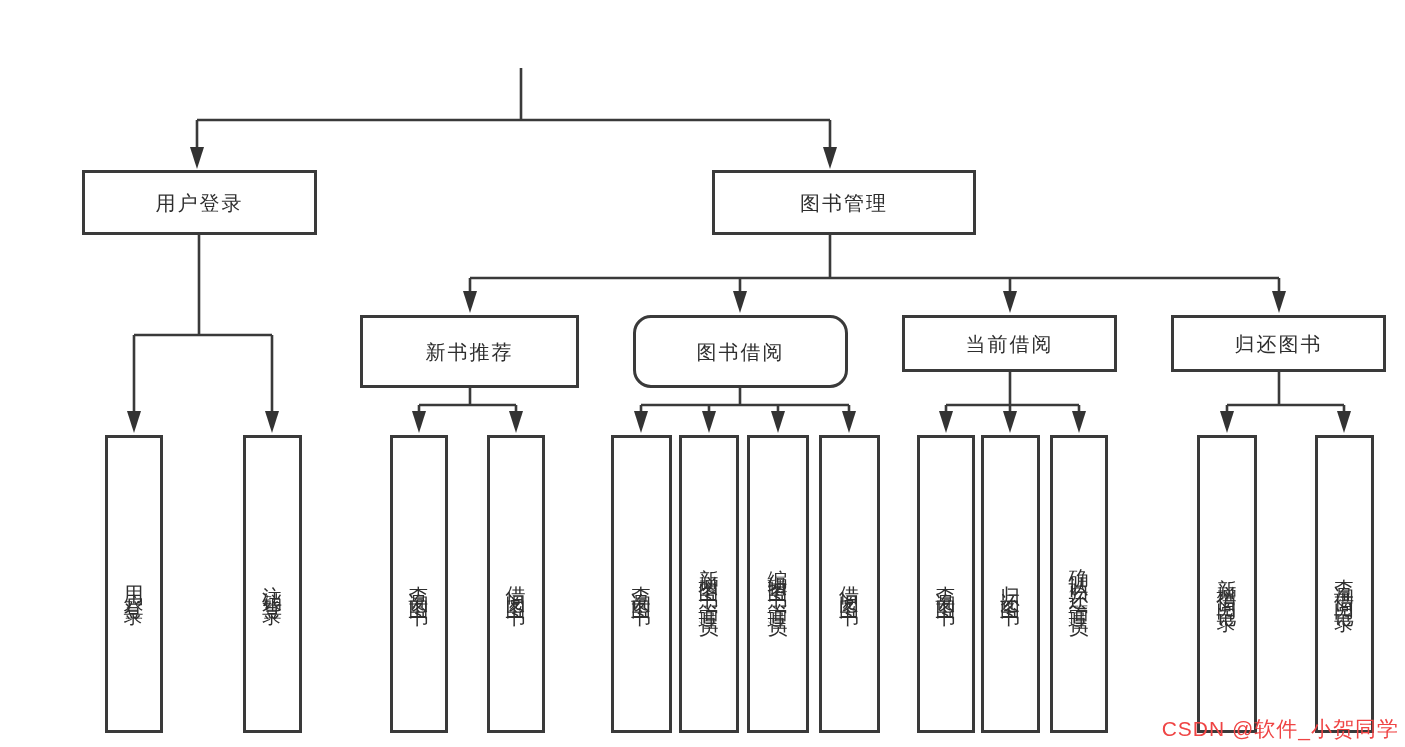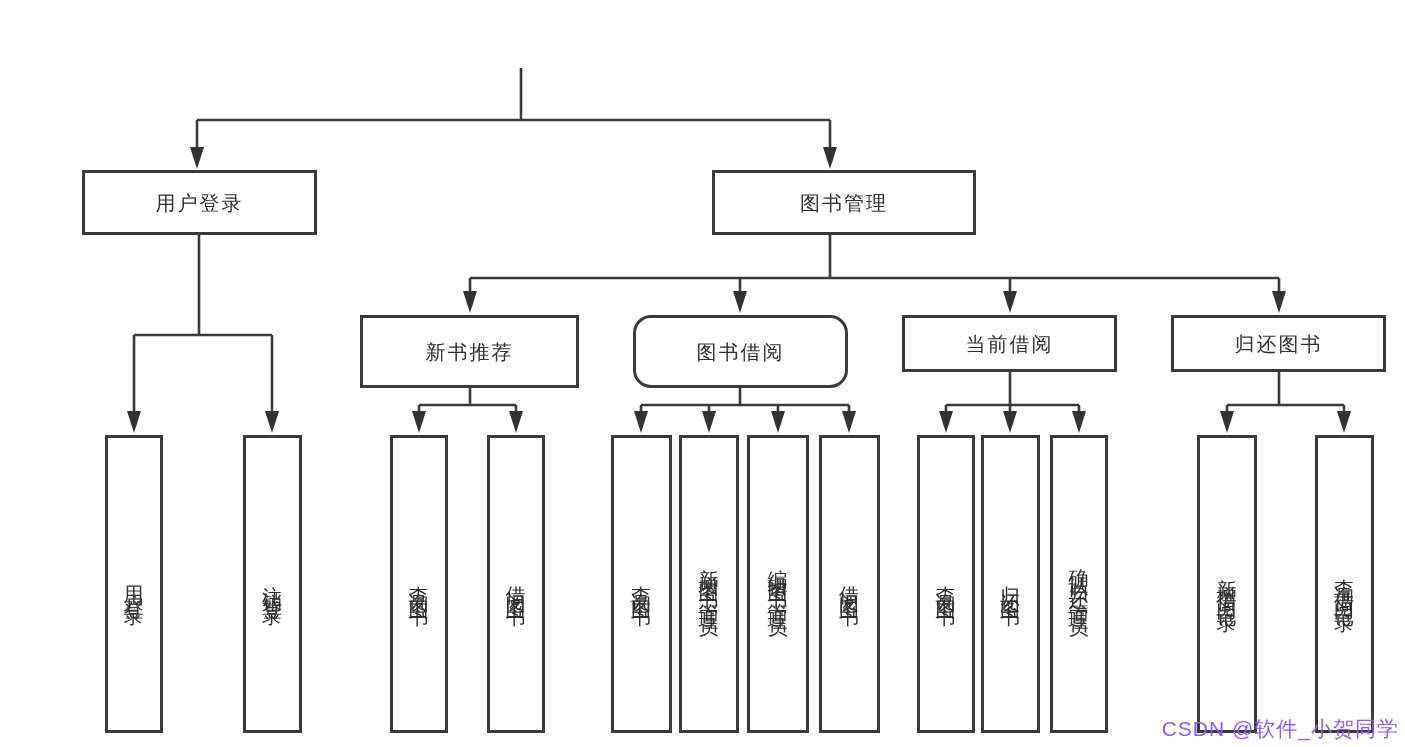--- a/index.html
+++ b/index.html
@@ -30,21 +30,21 @@
     top:435px;
     height:298px;
     font-size:20px;
   }
   .watermark{
     position:absolute;
     right:6px;
     top:715px;
     z-index:5;
     font-size:21px;
-    color:#8b5cf6;
+    color:#ef4444;
     letter-spacing:1px;
     white-space:nowrap;
   }
 </style>
 </head>
 <body>
 
 <div class="canvas">
 
   <svg class="wires" viewBox="0 0 1405 747">

